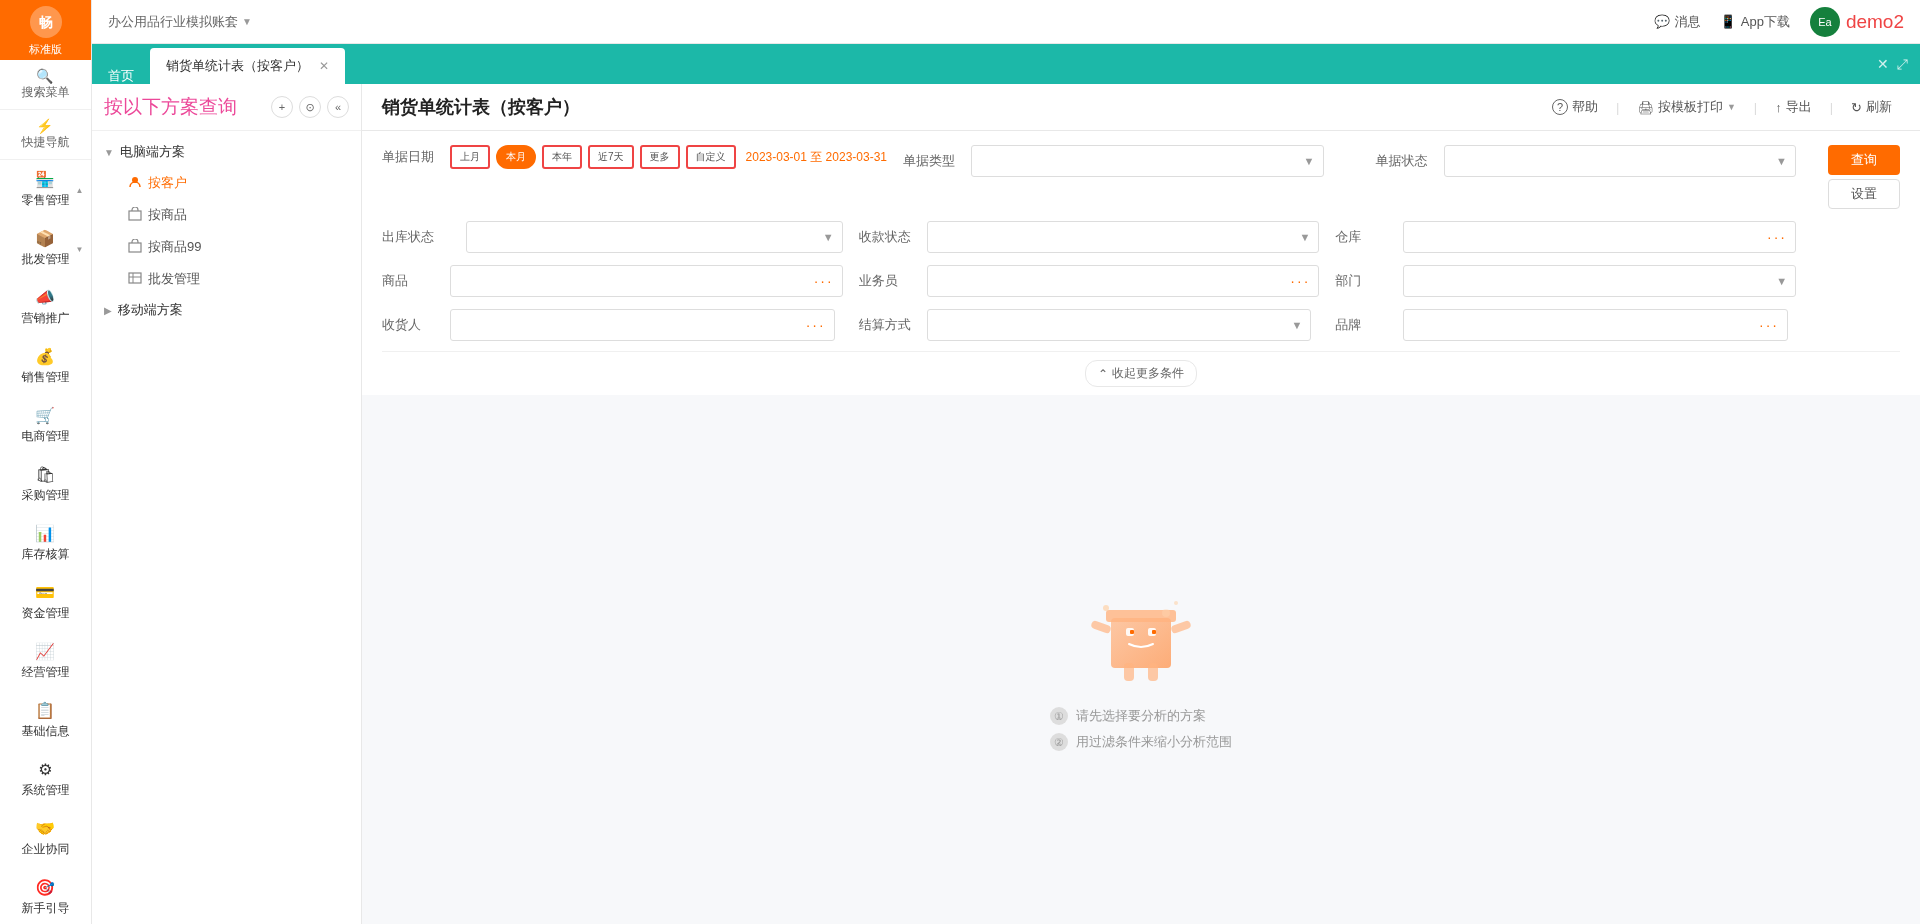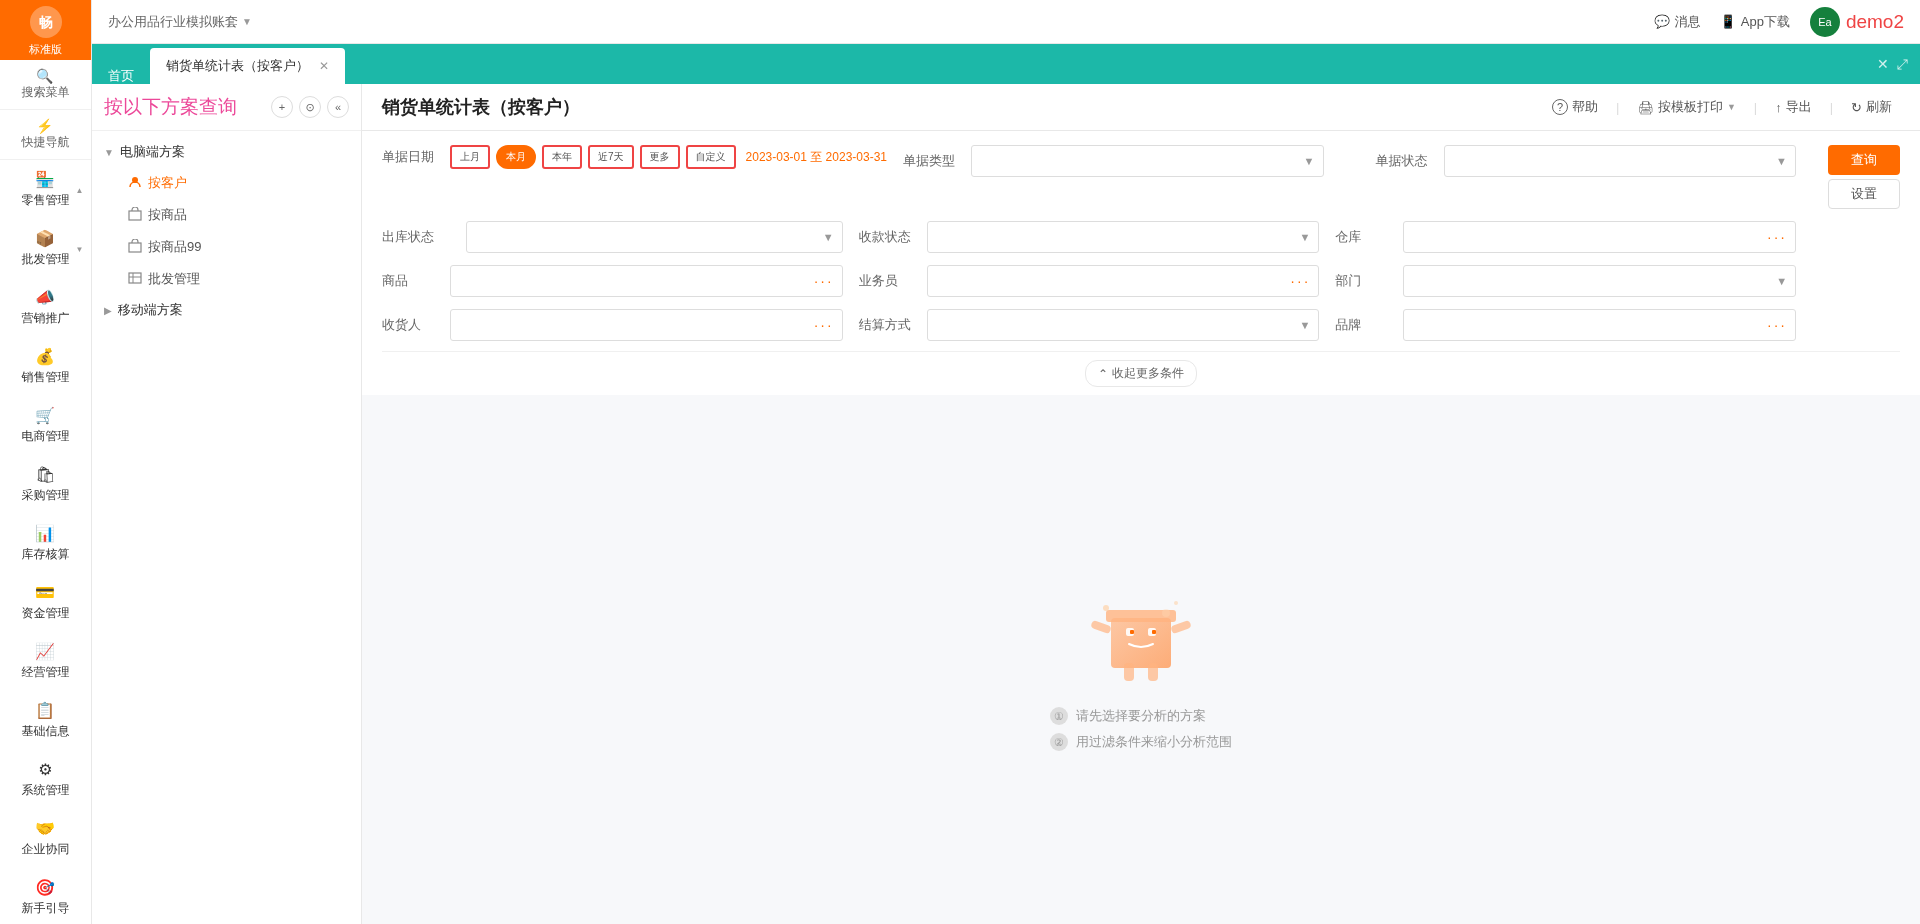--- a/index.html
+++ b/index.html
@@ -381,21 +381,21 @@
           <div style="display:flex;align-items:center;gap:8px;flex:1;">
             <span class="filter-label">部门</span>
             <div class="filter-select">
               <span class="select-placeholder"></span>
               <span class="select-arrow">▼</span>
             </div>
           </div>
           <div style="width:88px;flex-shrink:0;"></div>
         </div>
 
-        <div style="display:flex;align-items:center;gap:16px;margin-bottom:0;">
+        <div style="display:flex;align-items:center;gap:24px;margin-bottom:0;">
           <div style="display:flex;align-items:center;gap:8px;flex:1;">
             <span class="filter-label">收货人</span>
             <div class="filter-select">
               <span class="select-placeholder"></span>
               <span class="select-dots">···</span>
             </div>
           </div>
           <div style="display:flex;align-items:center;gap:8px;flex:1;">
             <span class="filter-label">结算方式</span>
             <div class="filter-select">

